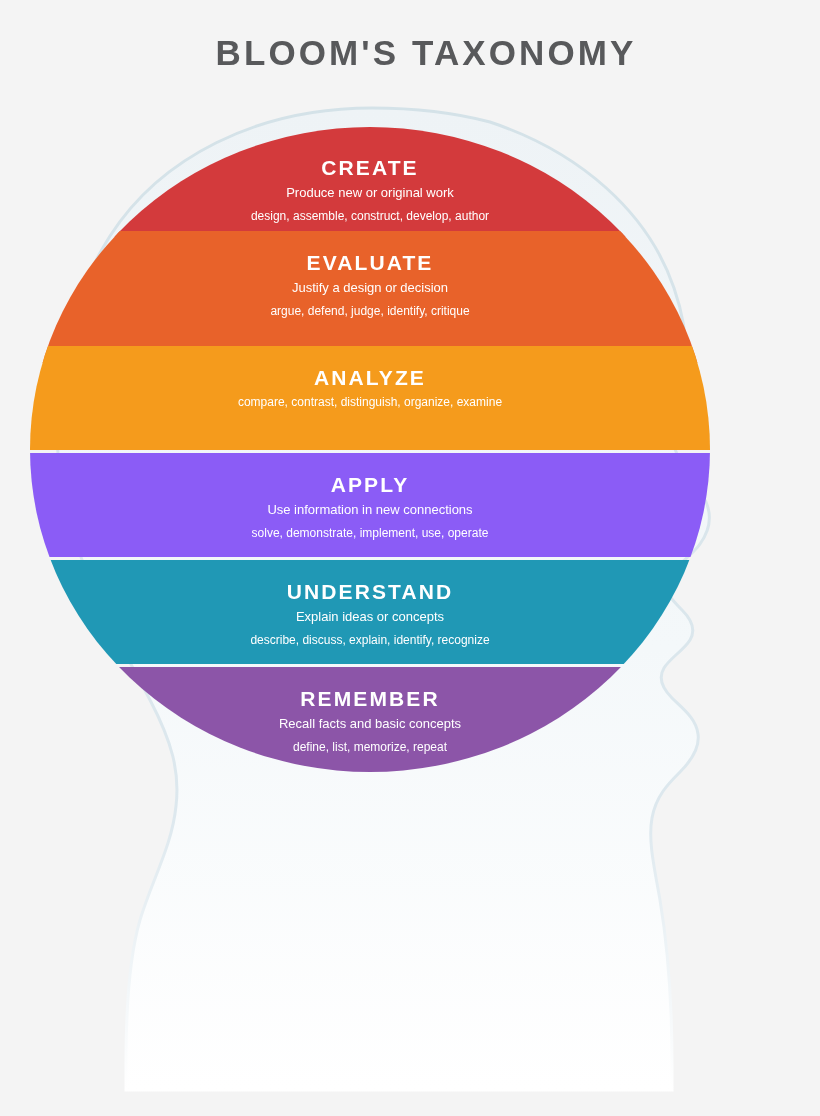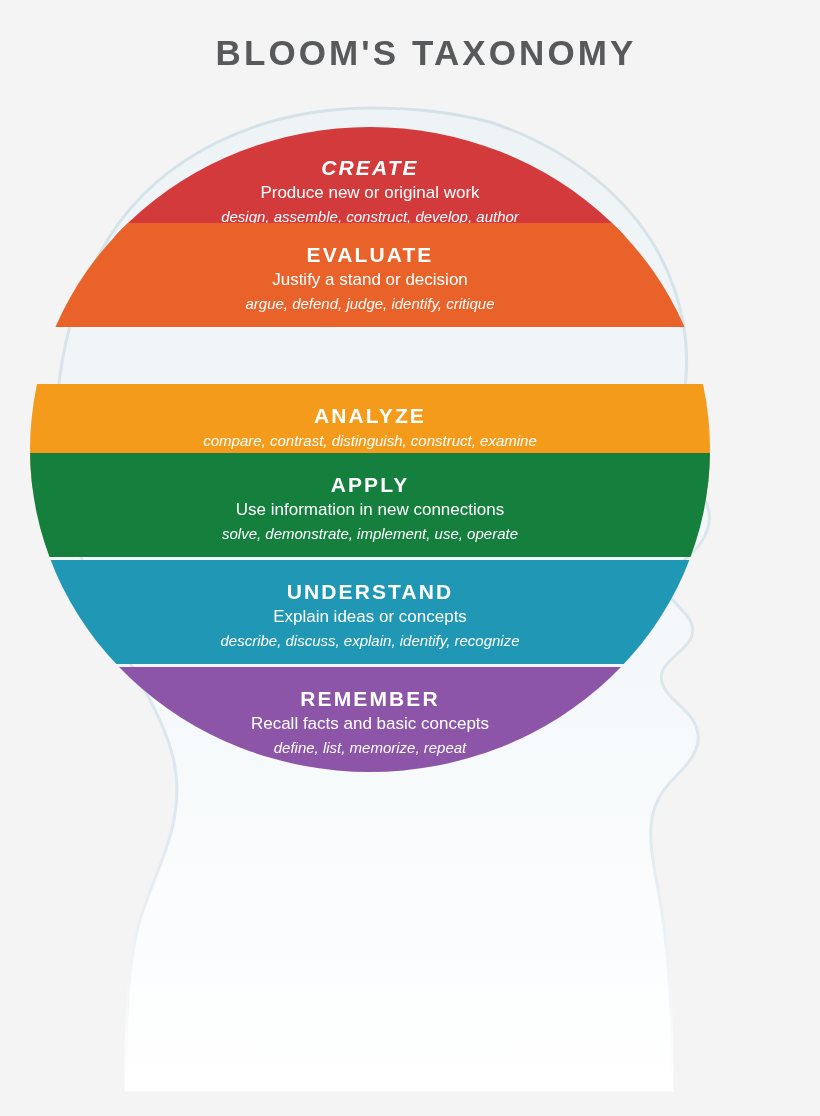--- a/index.html
+++ b/index.html
@@ -75,30 +75,29 @@
   .band-title {
     font-size: 21px;
     font-weight: bold;
     letter-spacing: 2.1px;
     line-height: 26px;
     color: #ffffff;
     white-space: nowrap;
   }
 
   .band-desc {
-    font-size: 17px;
+    font-size: 13px;
     font-weight: normal;
     line-height: 24px;
     color: #ffffff;
     white-space: nowrap;
   }
 
   .band-verbs {
-    font-size: 15px;
-    font-style: italic;
+    font-size: 12px;
     line-height: 23px;
     color: #ffffff;
     white-space: nowrap;
   }
 </style>
 </head>
 <body>
 
 <div id="infographic">
 
@@ -140,37 +139,37 @@
          C 690 392, 692 340, 674 288
          C 648 212, 580 152, 490 122
          C 452 112, 412 108, 372 108 Z" fill="url(#neckFade)" stroke="url(#strokeFade)" stroke-width="3"></path>
   </svg>
 
   <div class="title">BLOOM'S TAXONOMY</div>
 
   <div class="pyramid">
 
     <div class="band" style="top:0px; height:110px; background:#d33a3c;">
-      <div class="band-title" style="margin-top:26px;font-style:italic;">CREATE</div>
+      <div class="band-title" style="margin-top:26px;">CREATE</div>
       <div class="band-desc">Produce new or original work</div>
       <div class="band-verbs">design, assemble, construct, develop, author</div>
     </div>
 
-    <div class="band" style="top:96px; height:104px; background:#e8622a;">
+    <div class="band" style="top:104px; height:132px; background:#e8622a;">
       <div class="band-title" style="margin-top:17px;">EVALUATE</div>
-      <div class="band-desc">Justify a stand or decision</div>
+      <div class="band-desc">Justify a design or decision</div>
       <div class="band-verbs">argue, defend, judge, identify, critique</div>
     </div>
 
-    <div class="band" style="top:219px; height:104px; background:#f59b1c;margin-top:38px;">
+    <div class="band" style="top:219px; height:104px; background:#f59b1c;">
       <div class="band-title" style="margin-top:17px;">ANALYZE</div>
-      <div class="band-verbs">compare, contrast, distinguish, construct, examine</div>
+      <div class="band-verbs">compare, contrast, distinguish, organize, examine</div>
     </div>
 
-    <div class="band" style="top:326px; height:104px; background:#15803d;">
+    <div class="band" style="top:326px; height:104px; background:#8b5cf6;">
       <div class="band-title" style="margin-top:17px;">APPLY</div>
       <div class="band-desc">Use information in new connections</div>
       <div class="band-verbs">solve, demonstrate, implement, use, operate</div>
     </div>
 
     <div class="band" style="top:433px; height:104px; background:#2098b5;">
       <div class="band-title" style="margin-top:17px;">UNDERSTAND</div>
       <div class="band-desc">Explain ideas or concepts</div>
       <div class="band-verbs">describe, discuss, explain, identify, recognize</div>
     </div>

